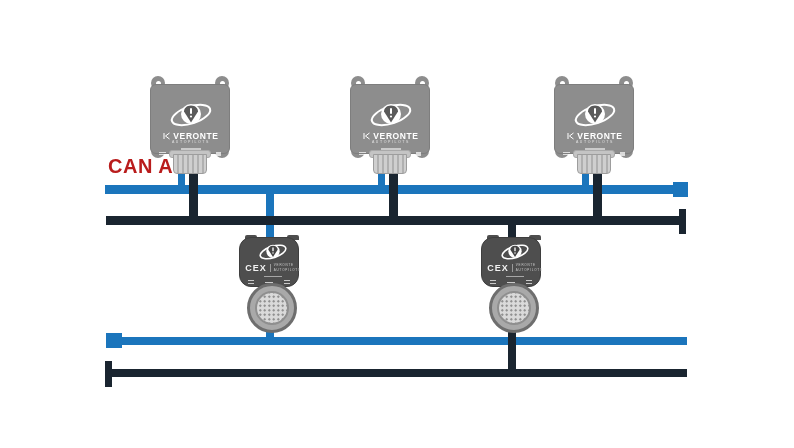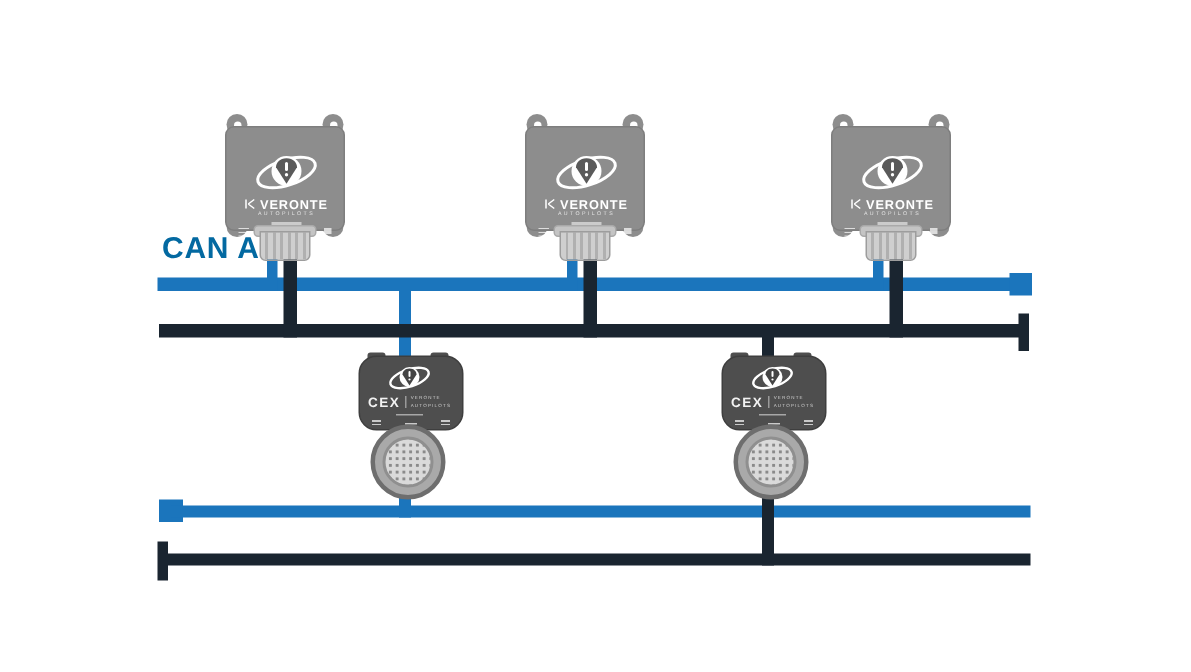--- a/index.html
+++ b/index.html
@@ -4,21 +4,21 @@
 <style>
   html,body{margin:0;padding:0;background:#fff;}
   .canvas{
     position:relative;width:794px;height:448px;background:#ffffff;overflow:hidden;
     font-family:"Liberation Sans", sans-serif;
   }
   .abs{position:absolute;}
 
   
   .bus-label{
-    position:absolute;color:#0369a1;font-weight:bold;font-size:20px;letter-spacing:.5px;
+    position:absolute;color:#b91c1c;font-weight:bold;font-size:20px;letter-spacing:.5px;
   }
 
   
   .blue{background:#1b75bc;}
   .dark{background:#1a2530;}
 
   
   .veronte{position:absolute;width:86px;height:102px;}
   .ear{position:absolute;width:14px;height:14px;border-radius:50%;background:#8d8d8d;}
   .ear .hole{position:absolute;left:4.5px;top:4.5px;width:5px;height:5px;border-radius:50%;background:#fff;}
@@ -38,21 +38,21 @@
     background:repeating-linear-gradient(180deg,rgba(255,255,255,.7) 0 1px,transparent 1px 2.5px);}
   .v-flange{position:absolute;left:22px;top:78px;width:42px;height:8px;border-radius:3px;
     background:#c4c4c4;border:1px solid #a9a9a9;box-sizing:border-box;}
   .v-cyl{position:absolute;left:26px;top:82px;width:34px;height:20px;border-radius:0 0 4px 4px;
     background:repeating-linear-gradient(90deg,#cfcfcf 0 3px,#b0b0b0 3px 5px);
     border:1px solid #9d9d9d;box-sizing:border-box;}
 
   
   .cex{position:absolute;width:70px;height:98px;}
   .c-notch{position:absolute;top:0;width:12px;height:5px;background:#4e4e4e;border-radius:2px 2px 0 0;}
-  .c-body{position:absolute;left:2px;top:2px;width:70px;height:50px;border-radius:12px;
+  .c-body{position:absolute;left:2px;top:2px;width:60px;height:50px;border-radius:12px;
     background:#4e4e4e;border:1px solid #3e3e3e;box-sizing:border-box;}
   .c-emblem{position:absolute;left:18px;top:4px;}
   .c-modelrow{position:absolute;left:0;top:25px;width:66px;display:flex;justify-content:center;align-items:center;gap:3px;}
   .c-model{color:#f2f2f2;font-weight:bold;font-size:9px;letter-spacing:1px;}
   .c-small{border-left:1px solid #9a9a9a;padding-left:3px;display:flex;flex-direction:column;gap:1px;}
   .c-small span{color:#cfcfcf;font-size:3px;letter-spacing:.8px;line-height:3.4px;}
   .c-tinyline{position:absolute;left:24px;top:38px;width:18px;height:1.2px;background:rgba(255,255,255,.5);}
   .c-iconrow{position:absolute;left:8px;top:42px;right:8px;display:flex;justify-content:space-between;}
   .c-ring{position:absolute;left:10px;top:48px;width:50px;height:50px;border-radius:50%;
     background:#a9a9a9;border:3px solid #6e6e6e;box-sizing:border-box;}

